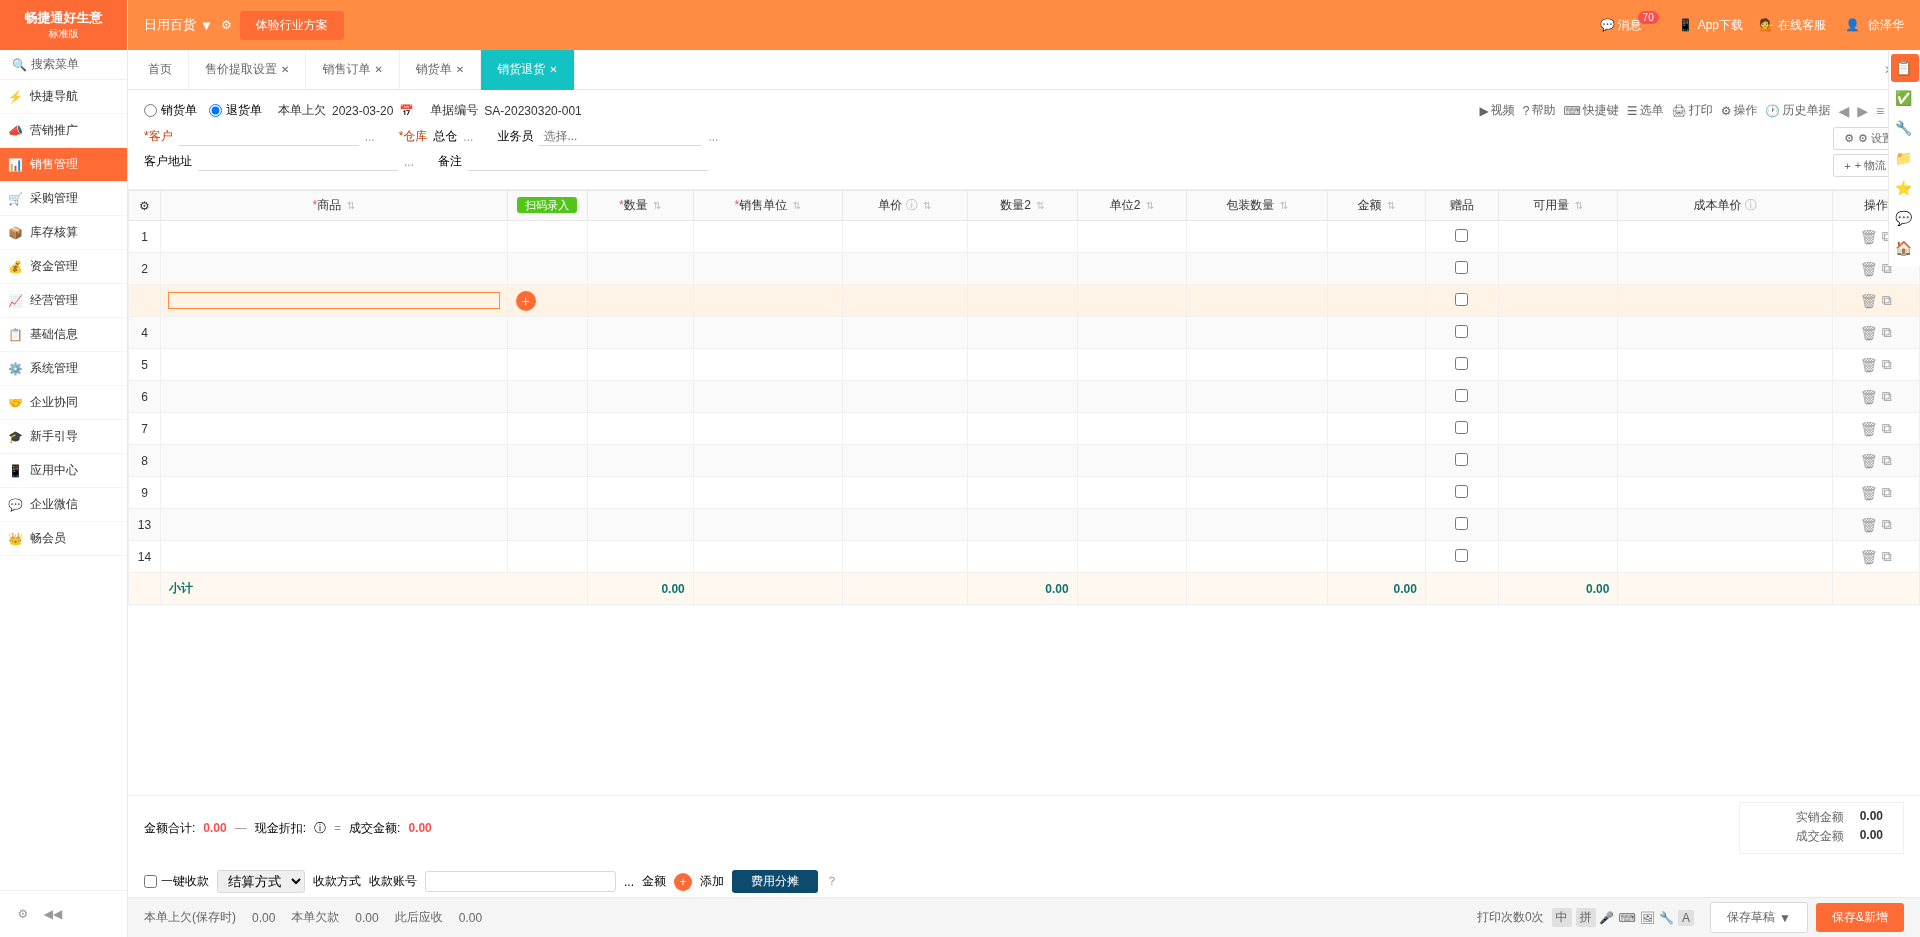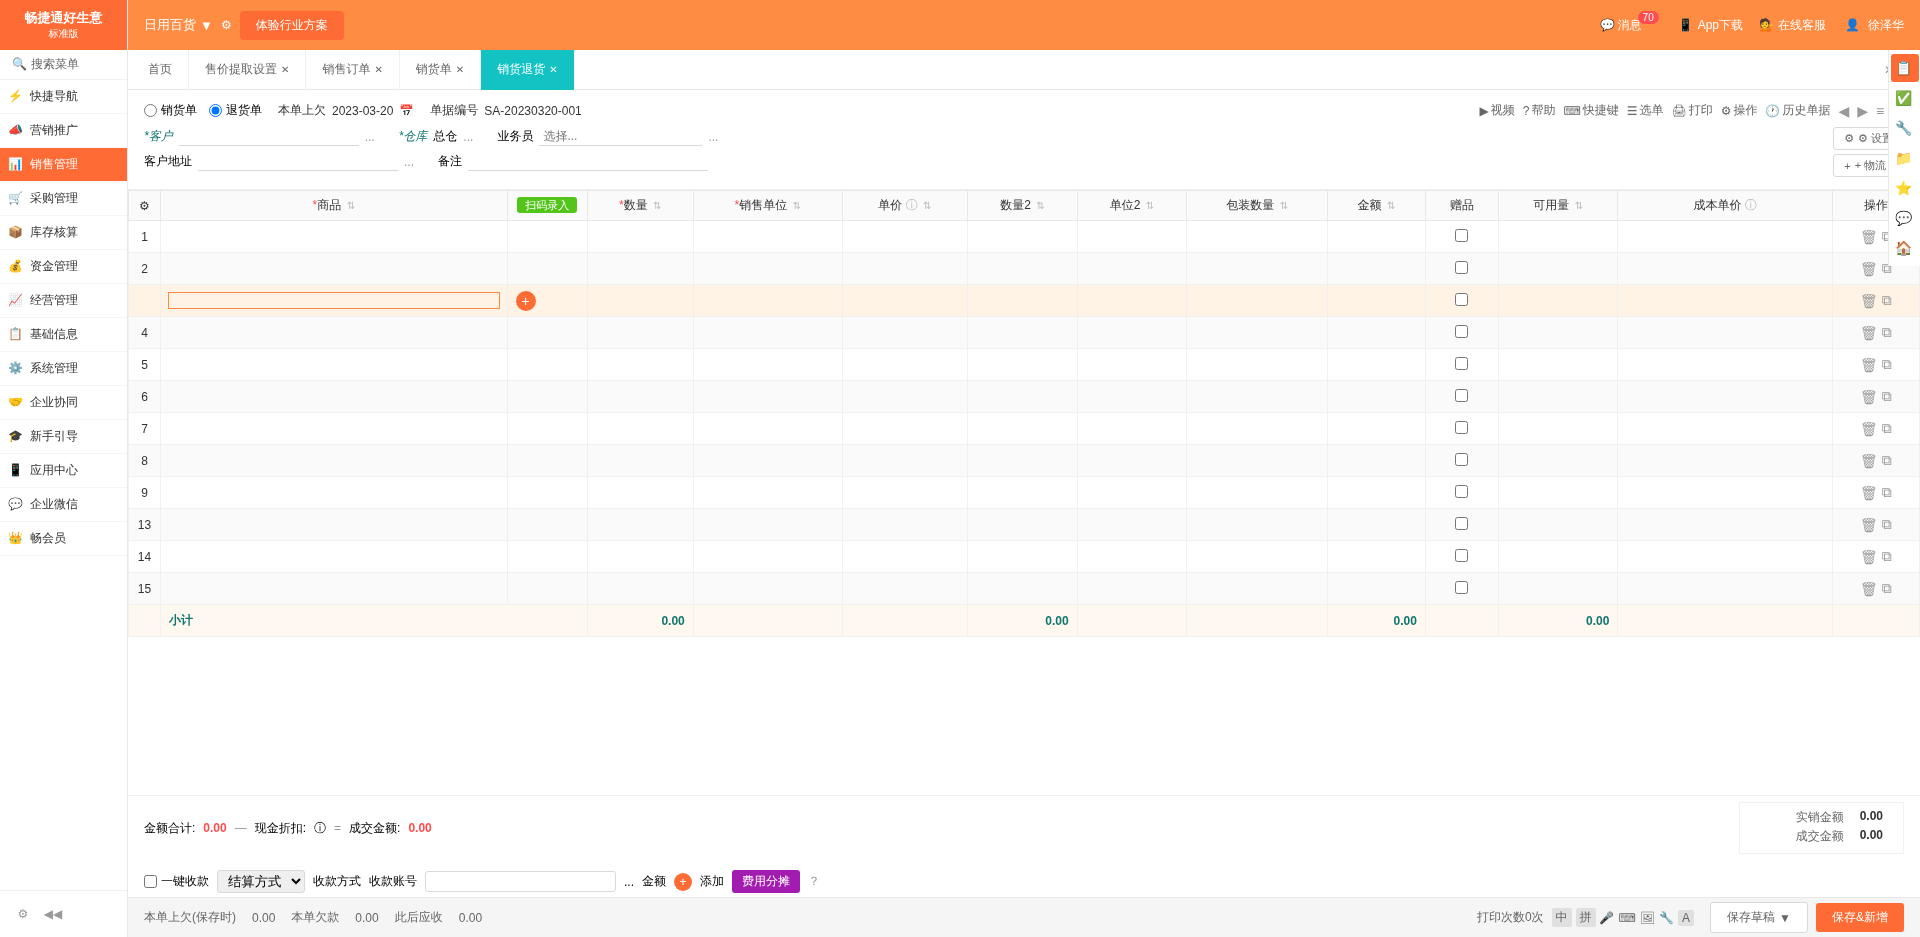--- a/index.html
+++ b/index.html
@@ -2,21 +2,21 @@
 <html><head>
   <meta charset="utf-8">
   <style>
     * { box-sizing: border-box; margin: 0; padding: 0; }
     body { font-family: "Microsoft YaHei", "PingFang SC", sans-serif; font-size: 12px; background: #f0f2f5; overflow: hidden; }
     
     
     .app-container { display: flex; height: 937px; width: 1920px; }
     
     
-    .sidebar { width: 128px; background: #fff; display: flex; flex-direction: column; border-right: 1px solid #e8e8e8; flex-shrink: 0; font-family: Liberation Serif, serif; }
+    .sidebar { width: 128px; background: #fff; display: flex; flex-direction: column; border-right: 1px solid #e8e8e8; flex-shrink: 0; }
     .sidebar-logo { background: #ff6b35; padding: 8px; text-align: center; color: white; font-size: 11px; height: 50px; display: flex; align-items: center; justify-content: center; flex-direction: column; }
     .sidebar-logo .logo-title { font-size: 13px; font-weight: bold; }
     .sidebar-logo .logo-sub { font-size: 10px; }
     .sidebar-search { display: flex; align-items: center; padding: 6px 8px; border-bottom: 1px solid #f0f0f0; cursor: pointer; color: #666; font-size: 12px; }
     .sidebar-search span { margin-left: 4px; }
     .sidebar-nav { display: flex; align-items: center; padding: 8px 8px; cursor: pointer; color: #333; font-size: 12px; border-bottom: 1px solid #f5f5f5; }
     .sidebar-nav.active { background: #ff6b35; color: white; }
     .sidebar-nav .nav-icon { width: 16px; height: 16px; margin-right: 6px; display: flex; align-items: center; justify-content: center; }
     .sidebar-bottom { margin-top: auto; border-top: 1px solid #f0f0f0; display: flex; align-items: center; padding: 8px; }
     .sidebar-bottom-item { width: 30px; height: 30px; display: flex; align-items: center; justify-content: center; cursor: pointer; color: #999; }
@@ -44,21 +44,21 @@
     
     .form-area { background: #fff; padding: 12px 16px; border-bottom: 1px solid #f0f0f0; }
     .form-row1 { display: flex; align-items: center; gap: 16px; margin-bottom: 8px; }
     .radio-group { display: flex; align-items: center; gap: 12px; }
     .radio-item { display: flex; align-items: center; gap: 4px; cursor: pointer; font-size: 12px; }
     .date-field { display: flex; align-items: center; gap: 6px; font-size: 12px; color: #333; }
     .doc-no { display: flex; align-items: center; gap: 6px; font-size: 12px; color: #333; }
     .form-toolbar { margin-left: auto; display: flex; align-items: center; gap: 8px; font-size: 12px; color: #666; }
     .form-row2 { display: flex; align-items: center; gap: 24px; }
     .field-group { display: flex; align-items: center; gap: 6px; font-size: 12px; }
-    .field-label { color: #0f766e; font-style: italic; }
+    .field-label { color: #c2410c; }
     .field-label::before { content: '*'; }
     .field-input { border: none; border-bottom: 1px solid #d9d9d9; padding: 2px 4px; min-width: 120px; color: #999; font-size: 12px; }
     .field-dots { color: #999; cursor: pointer; }
     .form-row3 { display: flex; align-items: center; gap: 24px; margin-top: 6px; }
     .side-buttons { margin-left: auto; display: flex; flex-direction: column; gap: 4px; }
     .side-btn { border: 1px solid #d9d9d9; background: #fff; padding: 3px 10px; border-radius: 3px; cursor: pointer; font-size: 11px; color: #666; display: flex; align-items: center; gap: 4px; }
     
     
     .table-container { background: #fff; flex: 1; overflow: auto; }
     .data-table { width: 100%; border-collapse: collapse; font-size: 12px; }
@@ -71,21 +71,21 @@
     .scan-btn { background: #52c41a; color: white; padding: 2px 8px; border-radius: 3px; font-size: 11px; cursor: pointer; white-space: nowrap; }
     .add-row-btn { background: #ff6b35; color: white; border: none; width: 20px; height: 20px; border-radius: 50%; cursor: pointer; display: flex; align-items: center; justify-content: center; font-size: 14px; }
     .checkbox-cell { text-align: center; }
     .action-cell { display: flex; align-items: center; gap: 4px; justify-content: center; }
     .icon-btn { background: none; border: none; cursor: pointer; color: #999; font-size: 14px; }
     .subtotal-row td { font-weight: bold; color: #0f766e; background: #fff8f0 !important; }
     .payment-row { display: flex; align-items: center; gap: 8px; font-size: 12px; margin-top: 6px; }
     .checkbox-label { display: flex; align-items: center; gap: 4px; cursor: pointer; }
     .payment-input { border: 1px solid #d9d9d9; padding: 2px 6px; border-radius: 3px; min-width: 80px; }
     .add-btn-small { background: #ff6b35; color: white; border: none; border-radius: 50%; width: 18px; height: 18px; cursor: pointer; display: flex; align-items: center; justify-content: center; font-size: 12px; }
-    .fees-btn { background: #a21caf; color: white; border: none; padding: 3px 10px; border-radius: 3px; cursor: pointer; font-size: 12px; }
+    .fees-btn { background: #0c4a6e; color: white; border: none; padding: 3px 19px; border-radius: 3px; cursor: pointer; font-size: 12px; }
     .question-icon { color: #999; cursor: pointer; }
     
     
     .status-bar { background: #f5f5f5; padding: 4px 16px; display: flex; align-items: center; gap: 16px; font-size: 12px; color: #666; border-top: 1px solid #e8e8e8; }
     .status-icons { display: flex; align-items: center; gap: 4px; margin-left: auto; }
     .save-draft-btn { background: #fff; border: 1px solid #d9d9d9; color: #666; padding: 6px 16px; border-radius: 3px; cursor: pointer; font-size: 12px; display: flex; align-items: center; gap: 4px; }
     .save-new-btn { background: #ff6b35; border: none; color: white; padding: 6px 16px; border-radius: 3px; cursor: pointer; font-size: 12px; }
     
     .right-panel { position: absolute; right: 0; top: 50px; width: 32px; background: #fff; border-left: 1px solid #e8e8e8; display: flex; flex-direction: column; align-items: center; padding: 4px 0; gap: 2px; }
     .right-panel-icon { width: 28px; height: 28px; display: flex; align-items: center; justify-content: center; cursor: pointer; color: #999; font-size: 14px; background: none; border: none; }
@@ -643,45 +643,20 @@
       <td></td>
       <td>
         <div class="action-cell">
           <button class="icon-btn" style="color:#999;">🗑</button>
           <button class="icon-btn" style="color:#999;">⧉</button>
         </div>
       </td>
     </tr>
             <tr>
       <td class="row-num">14</td>
-      <td style="min-width:180px;">
-        
-      </td>
-      <td>
-        
-      </td>
-      <td></td>
-      <td></td>
-      <td></td>
-      <td></td>
-      <td></td>
-      <td></td>
-      <td></td>
-      <td class="checkbox-cell"><input type="checkbox" style=""></td>
-      <td></td>
-      <td></td>
-      <td>
-        <div class="action-cell">
-          <button class="icon-btn" style="color:#999;">🗑</button>
-          <button class="icon-btn" style="color:#999;">⧉</button>
-        </div>
-      </td>
-    </tr>
-            <tr>
-      <td class="row-num">15</td>
       <td style="min-width:180px;">
         
       </td>
       <td>
         
       </td>
       <td></td>
       <td></td>
       <td></td>
       <td></td>

